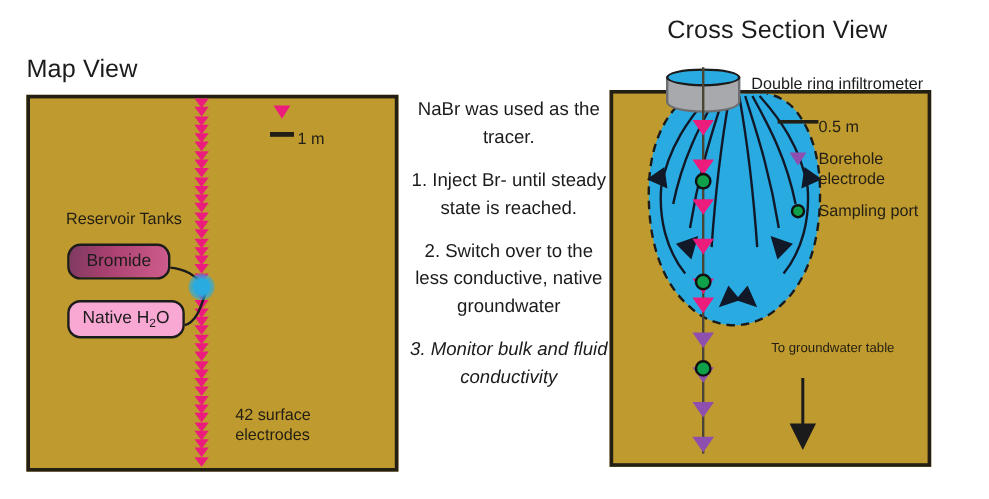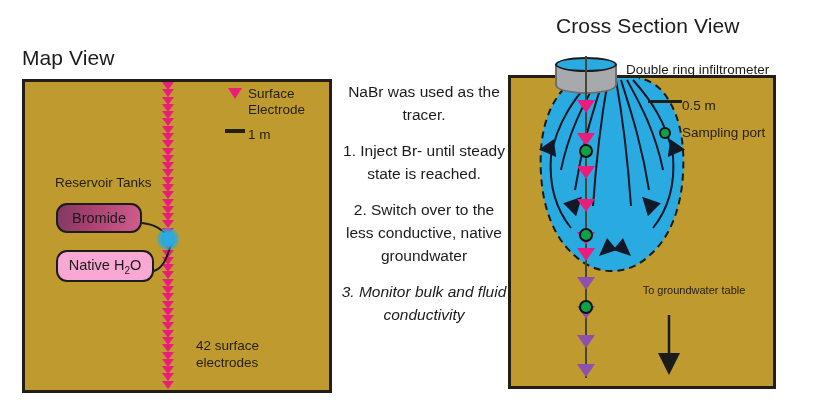--- a/index.html
+++ b/index.html
@@ -228,21 +228,20 @@
 
 <div class="abs" id="infiltration-port-map"></div>
 
 <div class="abs lbl wrap" id="surface-count-label">42 surface electrodes</div>
 
 <div class="abs" id="map-legend">
   <div class="legend-row">
     <div class="legend-key">
       <div class="tri-down" style="border-left-width:7px;border-right-width:7px;border-top-width:11px;"></div>
     </div>
-    <div class="legend-text" style="white-space:normal;">Surface Electrode</div>
   </div>
   <div class="legend-row">
     <div class="legend-key">
       <div class="scale-bar" style="width:20px;height:4px;"></div>
     </div>
     <div class="legend-text">1 m</div>
   </div>
 </div>
 
 <div class="abs" id="instructions">
@@ -326,20 +325,26 @@
 
 <div class="abs" id="cs-legend">
   <div class="legend-row">
     <div class="legend-key">
       <div class="scale-bar" style="width:34px;height:2.5px;"></div>
     </div>
     <div class="legend-text">0.5 m</div>
   </div>
   <div class="legend-row">
     <div class="legend-key">
+      <div class="tri-down purple" style="border-left-width:7px;border-right-width:7px;border-top-width:11px;"></div>
+    </div>
+    <div class="legend-text" style="white-space:normal;">Borehole electrode</div>
+  </div>
+  <div class="legend-row">
+    <div class="legend-key">
       <div class="dot-green"></div>
     </div>
     <div class="legend-text" style="white-space:normal;">Sampling port</div>
   </div>
 </div>
 
 <div class="abs lbl wrap" id="to-groundwater-label" style="font-size:11px;">To groundwater table</div>
 <svg class="abs" id="gw-arrow" width="28" height="62">
   <line x1="14" y1="0" x2="14" y2="44" stroke="#1b1b1b" stroke-width="2.5"></line>
   <polygon points="3,38 25,38 14,60" fill="#1b1b1b"></polygon>

